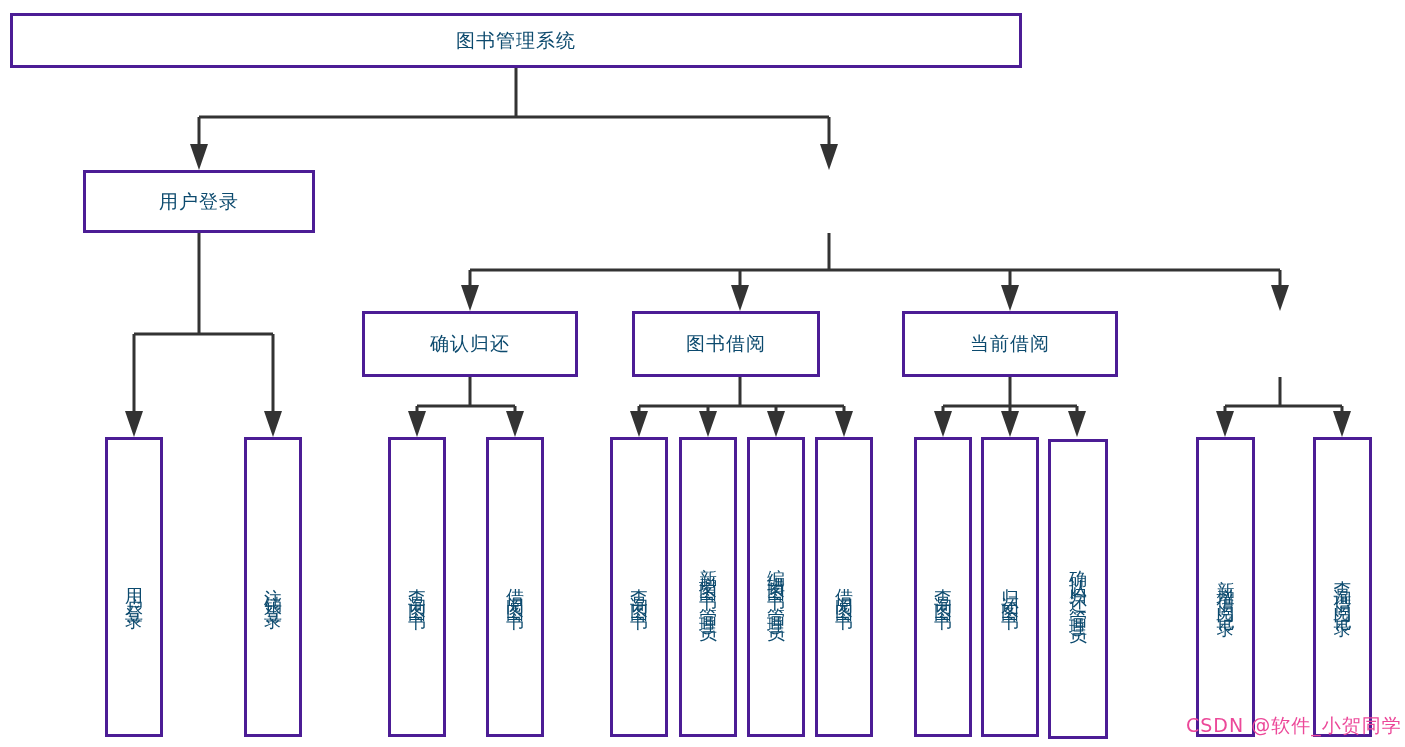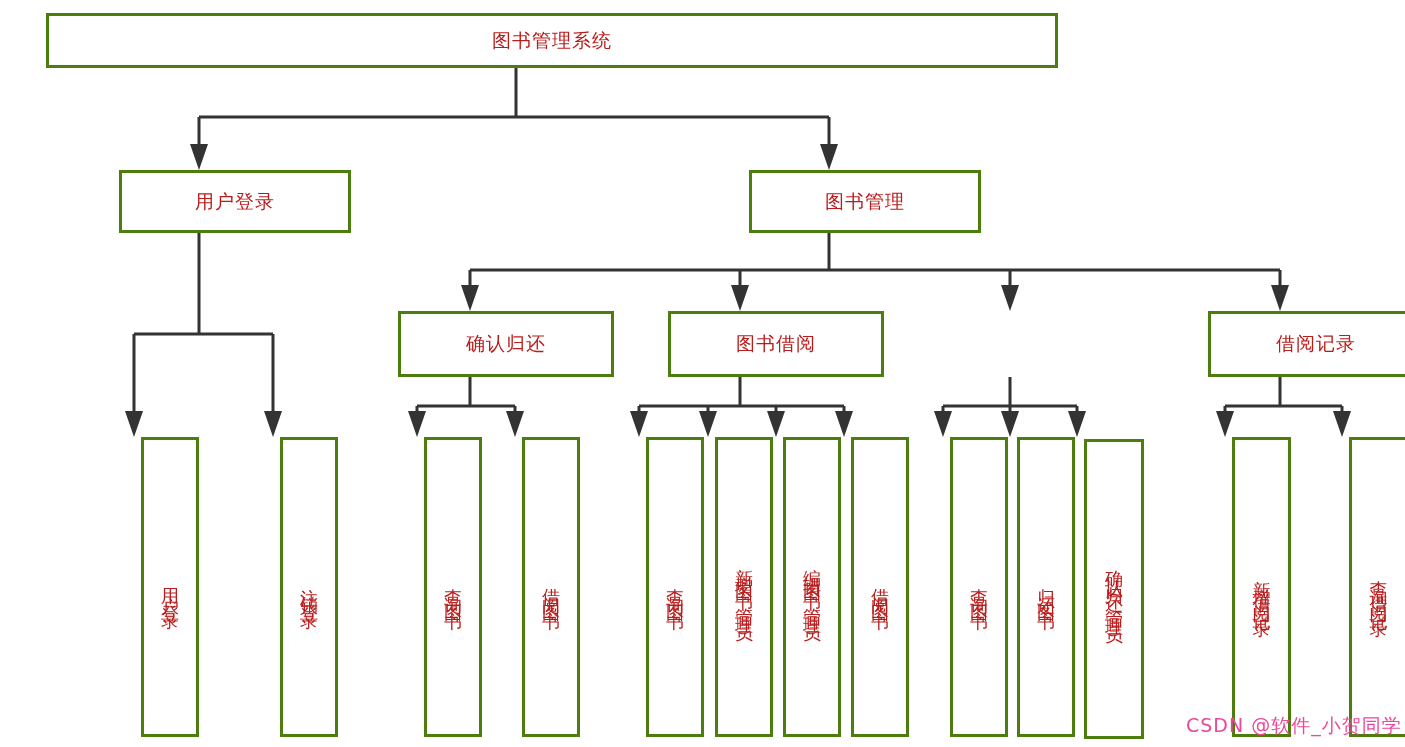--- a/index.html
+++ b/index.html
@@ -2,22 +2,22 @@
 <html><head>
 <meta charset="utf-8">
 <style>
   html,body{margin:0;padding:0;background:#ffffff;}
   .canvas{
     position:relative;width:1405px;height:747px;background:#ffffff;overflow:hidden;
     font-family:"DejaVu Sans","Liberation Sans",sans-serif;color:#3a3a3a;
   }
   .box{
     position:absolute;box-sizing:border-box;background:#ffffff;
-    border:3px solid #4d7c0f;display:flex;align-items:center;justify-content:center;
-    font-size:19px;letter-spacing:1px;color:#b91c1c;z-index:2;margin-left:36px;
+    border:3px solid #4c1d95;display:flex;align-items:center;justify-content:center;
+    font-size:19px;letter-spacing:1px;color:#0c4a6e;z-index:2;
   }
   .vbox{
     writing-mode:vertical-rl;text-orientation:mixed;
     font-size:18px;letter-spacing:8px;line-height:1;
     padding-top:6px;
   }
   .connectors{position:absolute;left:0;top:0;z-index:1;}
   .watermark{
     position:absolute;left:1186px;top:713px;z-index:3;
     font-size:19px;color:#ec4899;letter-spacing:1px;white-space:nowrap;
@@ -64,25 +64,24 @@
       <path d="M1010 437 L1001 411 L1019 411 Z"></path>
       <path d="M1077 437 L1068 411 L1086 411 Z"></path>
       <path d="M1225 437 L1216 411 L1234 411 Z"></path>
       <path d="M1342 437 L1333 411 L1351 411 Z"></path>
     </g>
   </svg>
 
   <div class="box" style="left:10px;top:13px;width:1012px;height:55px">图书管理系统</div>
 
   <div class="box" style="left:83px;top:170px;width:232px;height:63px">用户登录</div>
-  <div class="box" style="left:713px;top:170px;width:232px;height:63px">图书管理</div>
 
   <div class="box" style="left:362px;top:311px;width:216px;height:66px">确认归还</div>
-  <div class="box" style="left:632px;top:311px;width:216px;height:66px">图书借阅</div>
-  <div class="box" style="left:1172px;top:311px;width:216px;height:66px">借阅记录</div>
+  <div class="box" style="left:632px;top:311px;width:188px;height:66px">图书借阅</div>
+  <div class="box" style="left:902px;top:311px;width:216px;height:66px">当前借阅</div>
 
   <div class="box vbox" style="left:105px;top:437px;width:58px;height:300px">用户登录</div>
   <div class="box vbox" style="left:244px;top:437px;width:58px;height:300px">注销登录</div>
 
   <div class="box vbox" style="left:388px;top:437px;width:58px;height:300px">查询图书</div>
   <div class="box vbox" style="left:486px;top:437px;width:58px;height:300px">借阅图书</div>
 
   <div class="box vbox" style="left:610px;top:437px;width:58px;height:300px">查询图书</div>
   <div class="box vbox" style="left:679px;top:437px;width:58px;height:300px">新增图书（管理员）</div>
   <div class="box vbox" style="left:747px;top:437px;width:58px;height:300px">编辑图书（管理员）</div>

